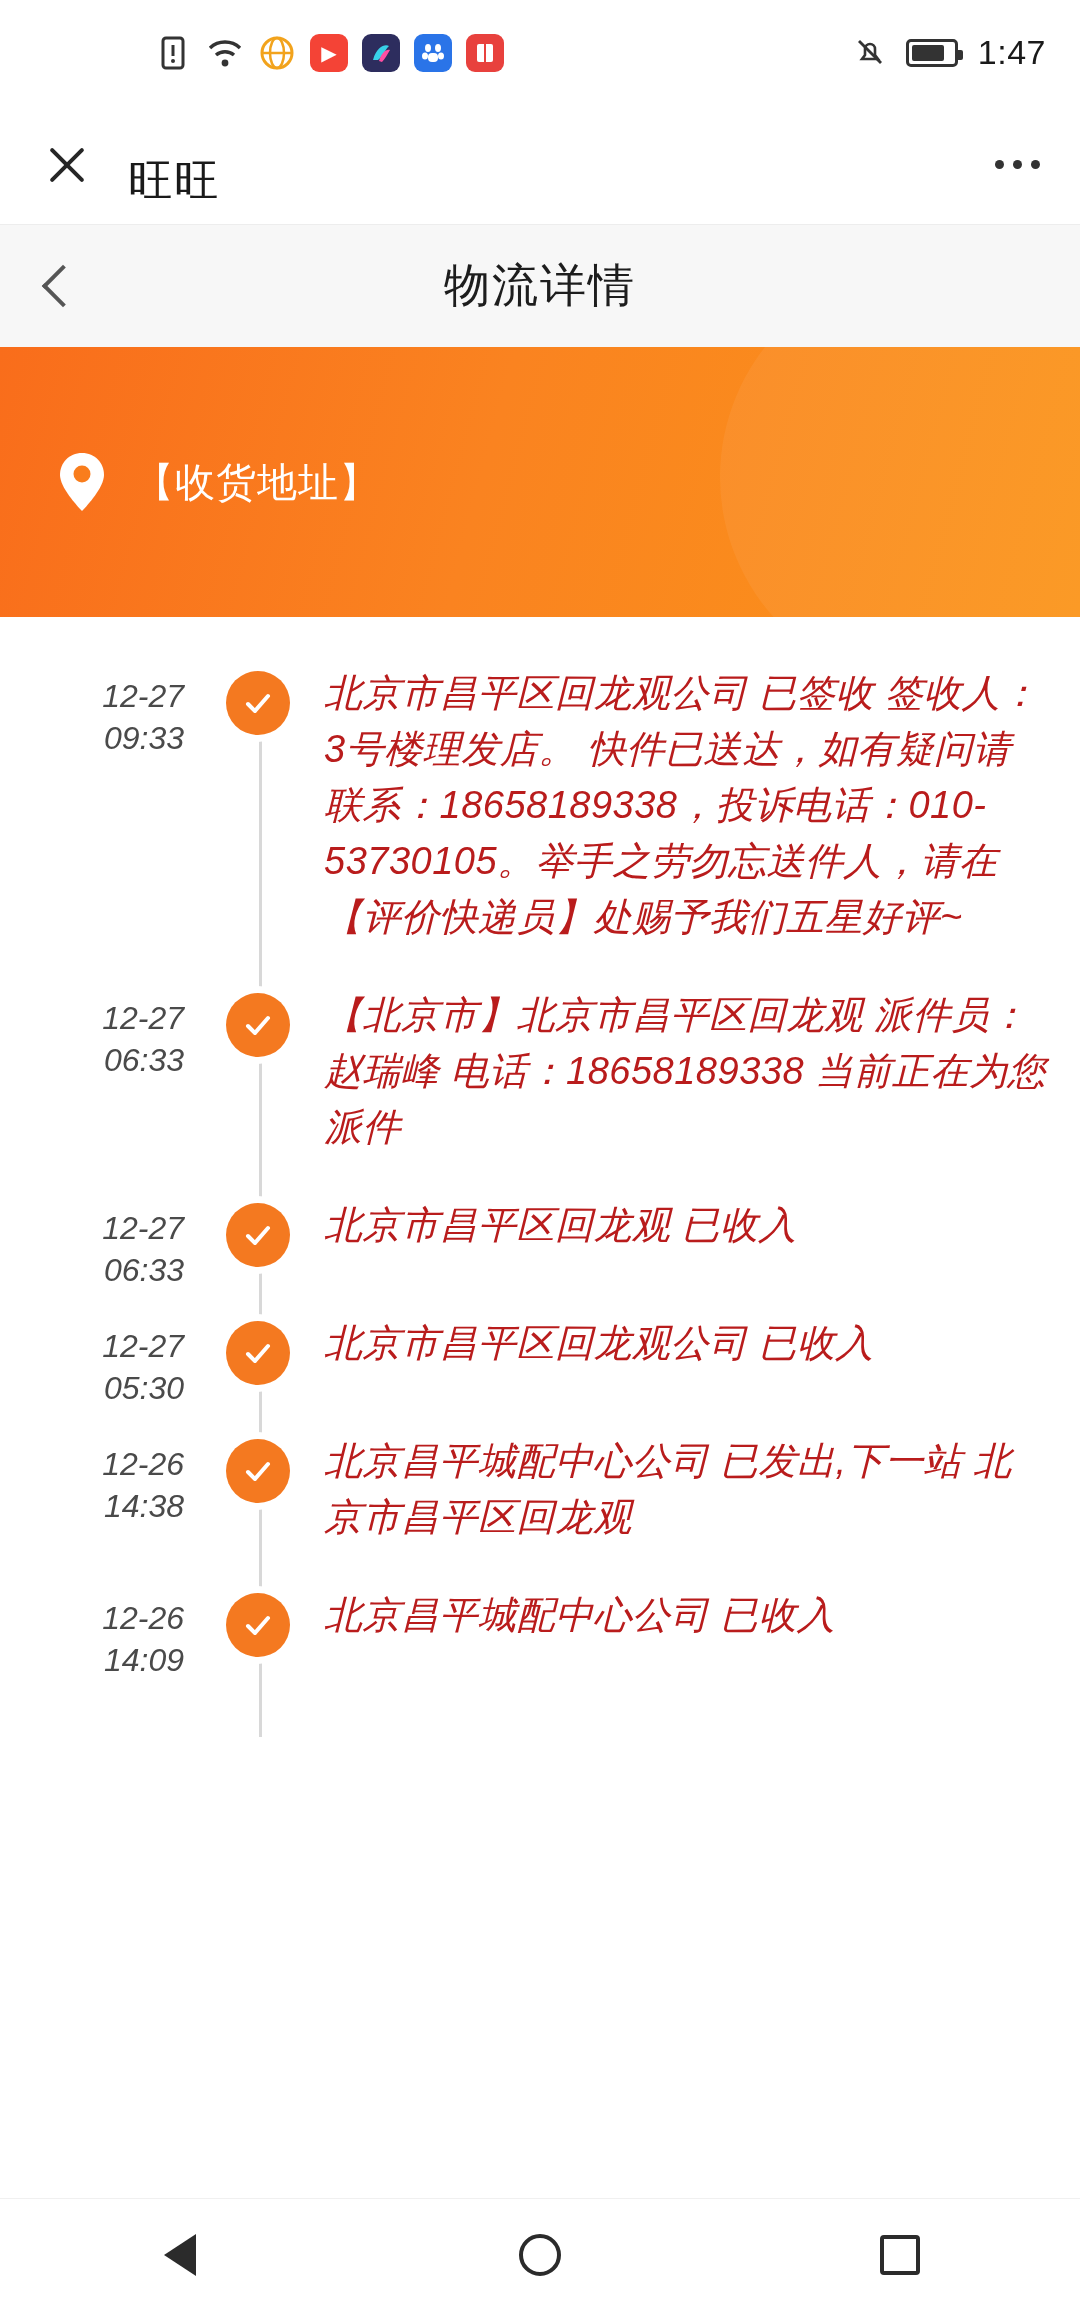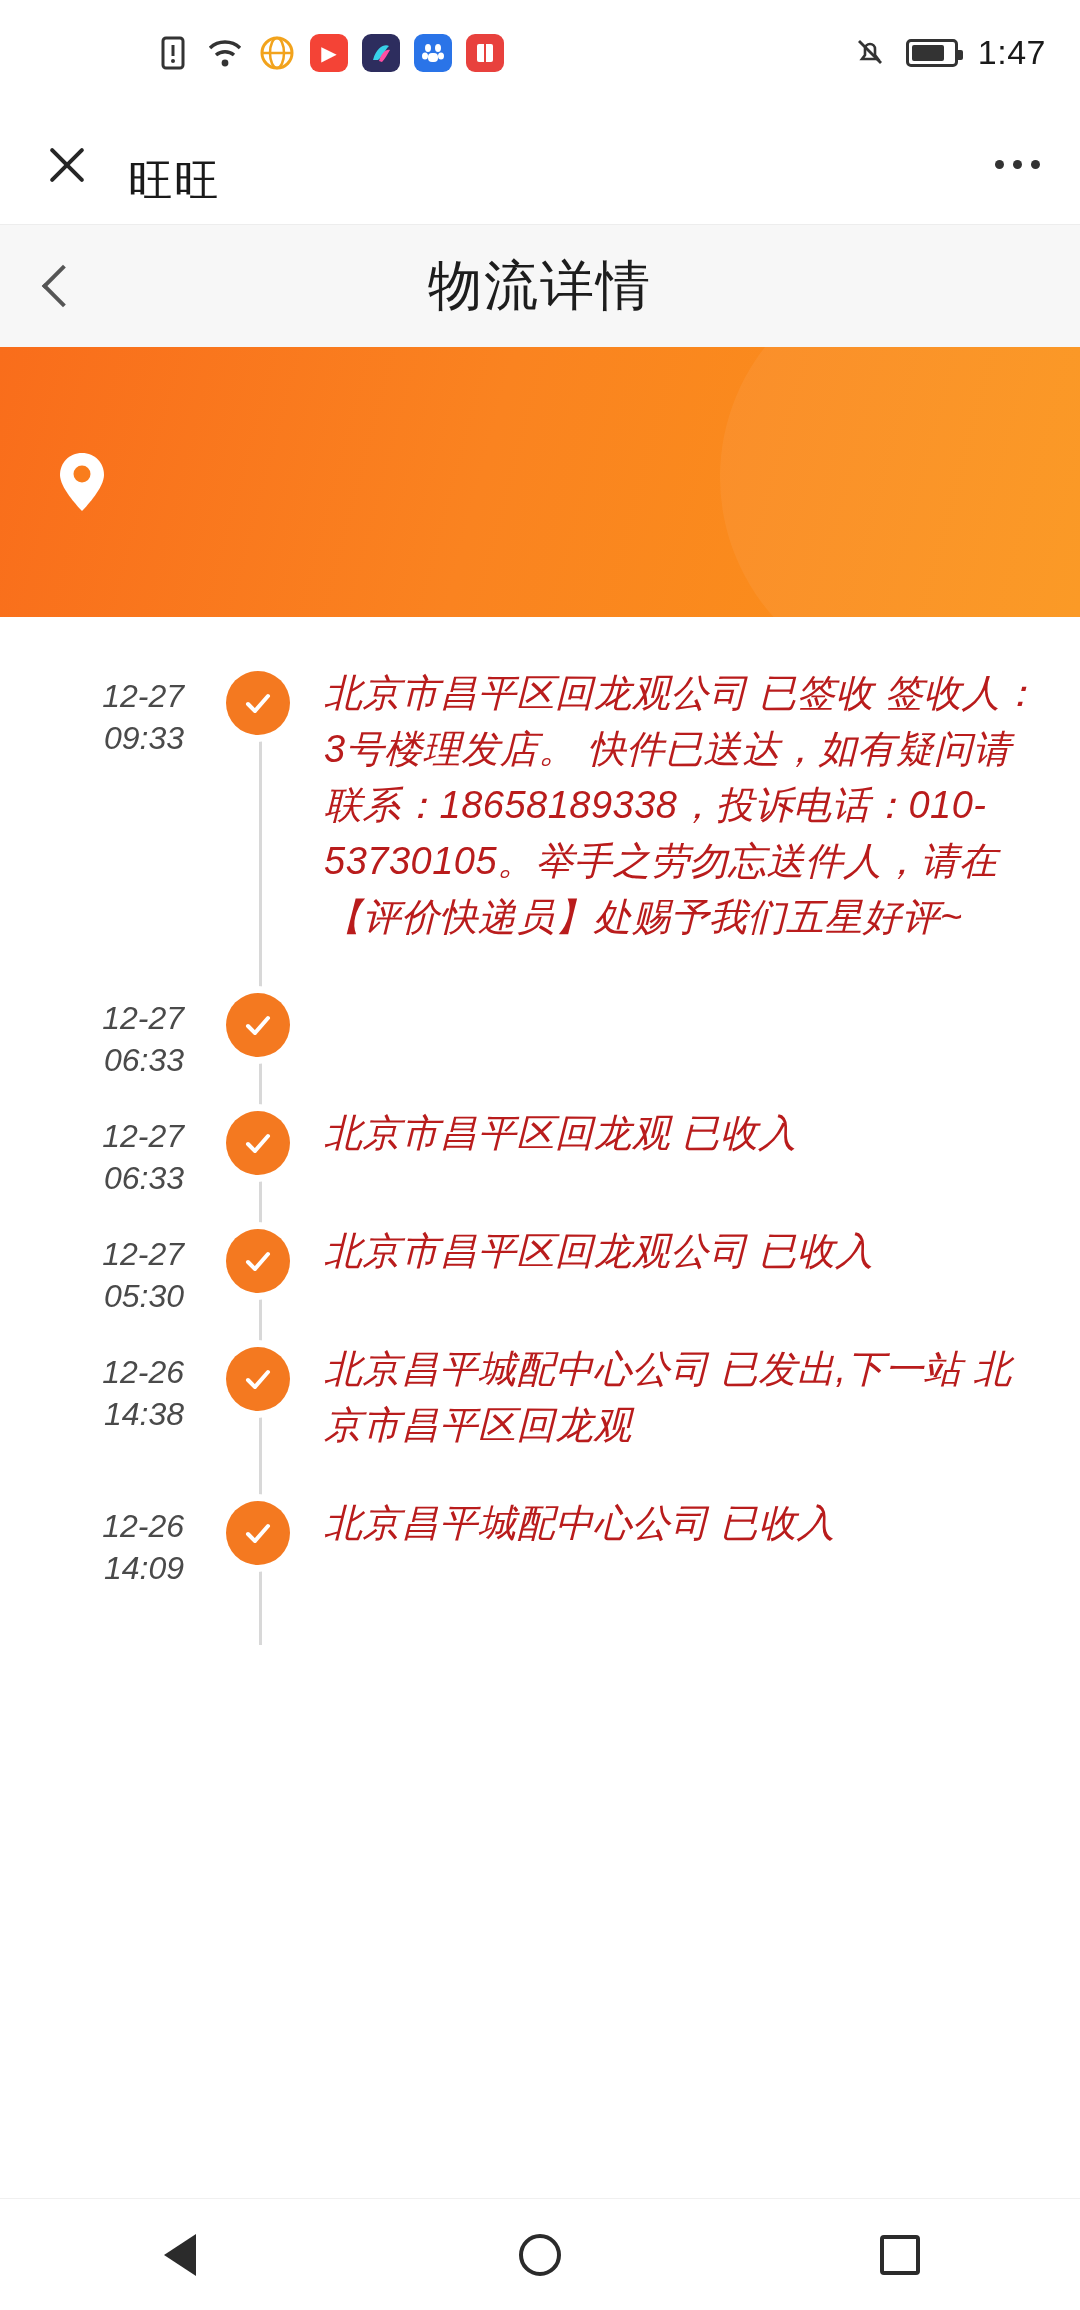--- a/index.html
+++ b/index.html
@@ -110,21 +110,21 @@
     left: 26px; top: 20px;
     width: 26px; height: 26px;
     border-left: 4px solid #555;
     border-bottom: 4px solid #555;
     transform: rotate(45deg);
   }
   .page-title {
     position: absolute;
     left: 0; right: 0;
     text-align: center;
-    font-size: 54px;
+    font-size: 46px;
     color: #1d1d1d;
     letter-spacing: 2px;
   }
 
   
   .address-banner {
     height: 270px;
     background: linear-gradient(105deg, #f96d1b 0%, #fa8320 45%, #fb9419 100%);
     display: flex;
     align-items: center;
@@ -312,20 +312,21 @@
 </div>
 
 <div class="address-banner">
   <span class="pin-icon">
     <svg width="52" height="62" viewBox="0 0 52 62">
         <path d="M26 2 C13 2 4 12 4 24 C4 38 26 60 26 60 C26 60 48 38 48 24 C48 12 39 2 26 2 Z" fill="#ffffff"></path>
         <circle cx="26" cy="23" r="8.5" fill="#f97d1c"></circle>
       </svg>
   </span>
   <div class="addr-text">
+    <span class="addr-label">【收货地址】</span>
   </div>
 </div>
 
 <div class="content-area">
   <div class="timeline">
 
     <div class="tl-row">
       <div class="tl-time">
         <span>12-27</span>
         <span class="d2">09:33</span>
@@ -347,20 +348,21 @@
         <span class="d2">06:33</span>
       </div>
       <div class="tl-mark">
         <div class="tl-line"></div>
         <div class="tl-dot">
           <svg width="34" height="34" viewBox="0 0 34 34">
               <polyline points="7,18 14,25 27,10" fill="none" stroke="#fff" stroke-width="4" stroke-linecap="round" stroke-linejoin="round"></polyline>
             </svg>
         </div>
       </div>
+      <div class="tl-body">【北京市】北京市昌平区回龙观 派件员：赵瑞峰 电话：18658189338 当前正在为您派件</div>
     </div>
 
     <div class="tl-row">
       <div class="tl-time">
         <span>12-27</span>
         <span class="d2">06:33</span>
       </div>
       <div class="tl-mark">
         <div class="tl-line"></div>
         <div class="tl-dot">

